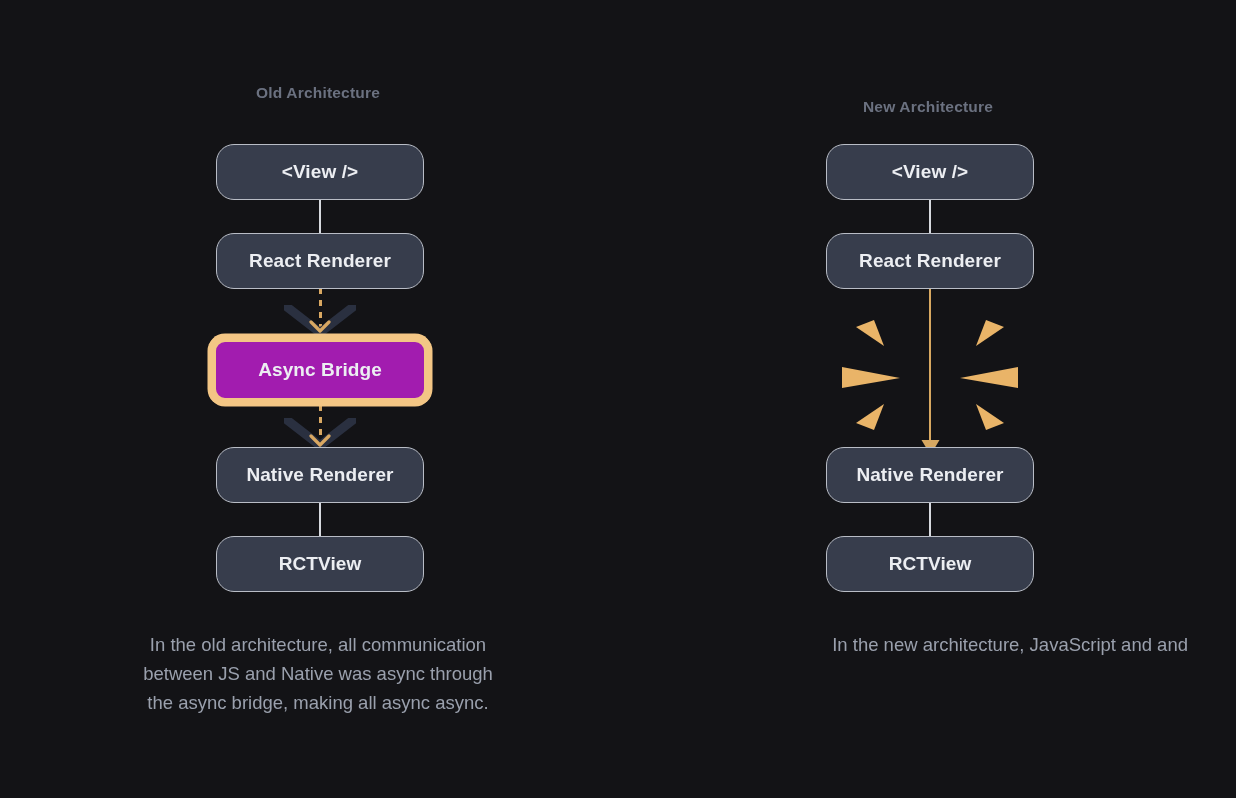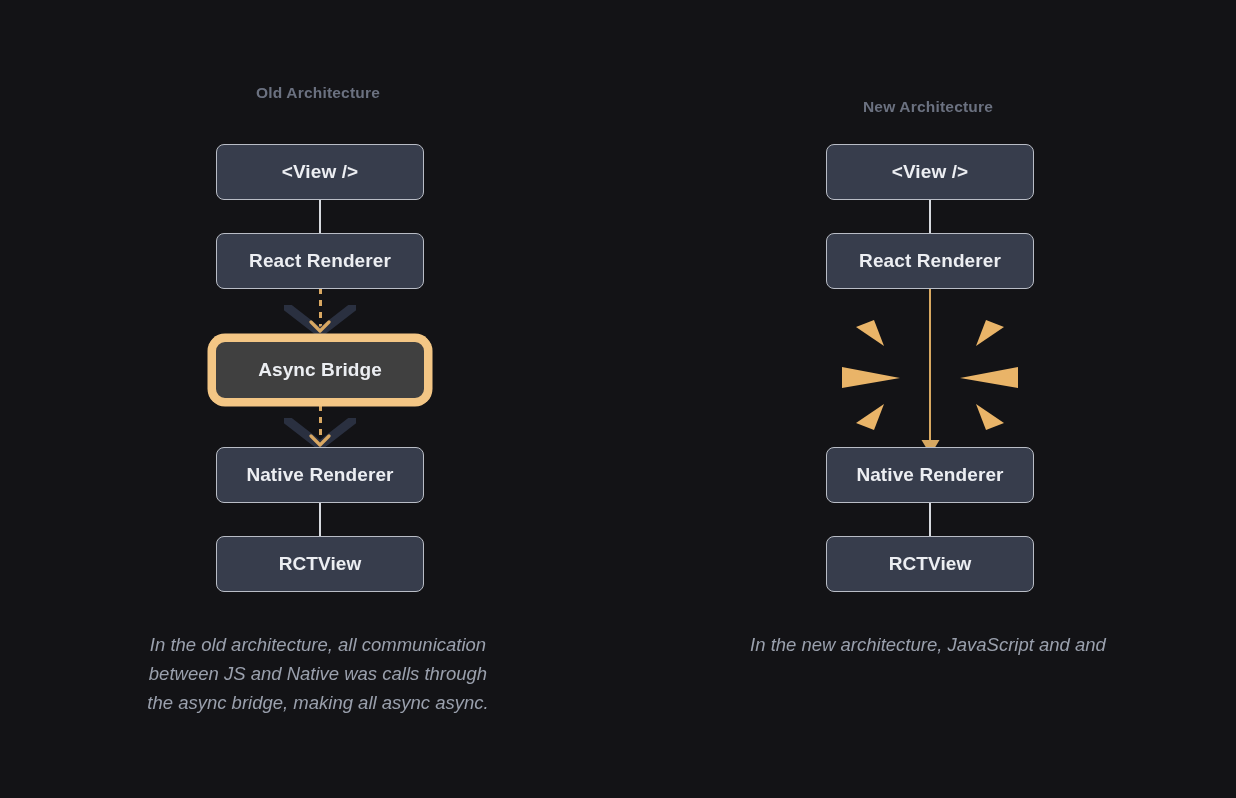--- a/index.html
+++ b/index.html
@@ -48,37 +48,37 @@
 
   
   .node {
     position: absolute;
     left: 158px;
     width: 208px;
     height: 56px;
     box-sizing: border-box;
     background: #373D4C;
     border: 1.6px solid #b9bdc6;
-    border-radius: 8px;
+    border-radius: 18px;
     display: flex;
     align-items: center;
     justify-content: center;
     color: #eceef2;
     font-size: 19px;
     font-weight: 700;
     letter-spacing: 0.1px;
     white-space: nowrap;
   }
 
   
   .node.highlight {
     left: 150px;
     width: 224px;
     height: 72px;
-    background: #404040;
+    background: #a21caf;
     border: 8px solid #f3c685;
     border-radius: 17px;
     box-shadow: 0 0 0 0.5px #f3c685;
   }
   .node.highlight .node-label {
     font-size: 19px;
   }
 
   
   .wire {
@@ -144,23 +144,23 @@
   .caption {
     position: absolute;
     left: 0;
     width: 520px;
     text-align: center;
     color: #9aa0ad;
     font-size: 18.5px;
     line-height: 29px;
     font-weight: 500;
   }
-  .caption .cap-line { display: block; font-style: italic; }
+  .caption .cap-line { display: block; }
   .column.left  .caption { top: 630px; }
-  .column.right .caption { top: 630px; }
+  .column.right .caption { top: 630px; text-align: right; }
 </style>
 </head>
 <body>
 
 <div class="canvas">
 
   <div class="column left">
 
     <div class="col-title">Old Architecture</div>
 
@@ -209,21 +209,21 @@
     <div class="node" style="top:447px;">
       <span class="node-label">Native Renderer</span>
     </div>
 
     <div class="node" style="top:536px;">
       <span class="node-label">RCTView</span>
     </div>
 
     <div class="caption">
       <span class="cap-line">In the old architecture, all communication</span>
-      <span class="cap-line">between JS and Native was calls through</span>
+      <span class="cap-line">between JS and Native was async through</span>
       <span class="cap-line">the async bridge, making all async async.</span>
     </div>
   </div>
 
   <div class="column right">
 
     <div class="col-title">New Architecture</div>
 
     <div class="wire" style="top:198px;height:48px;"></div>
 

